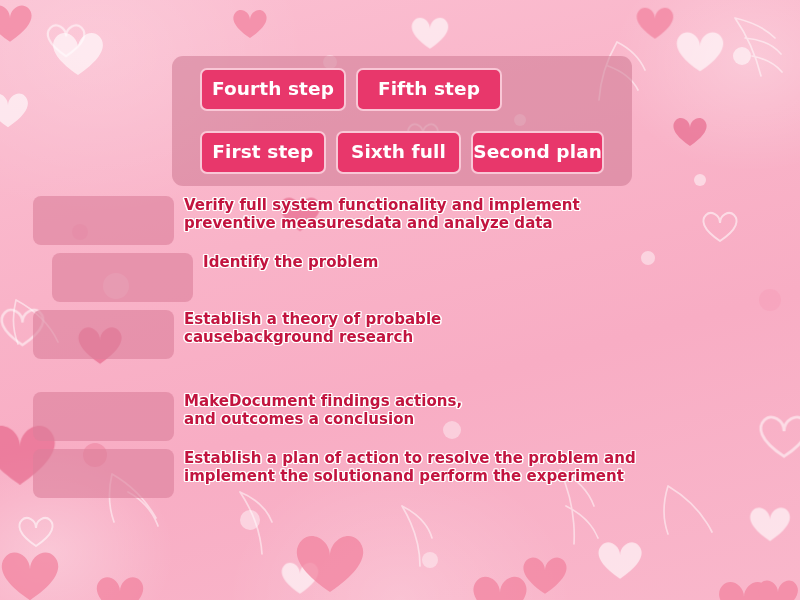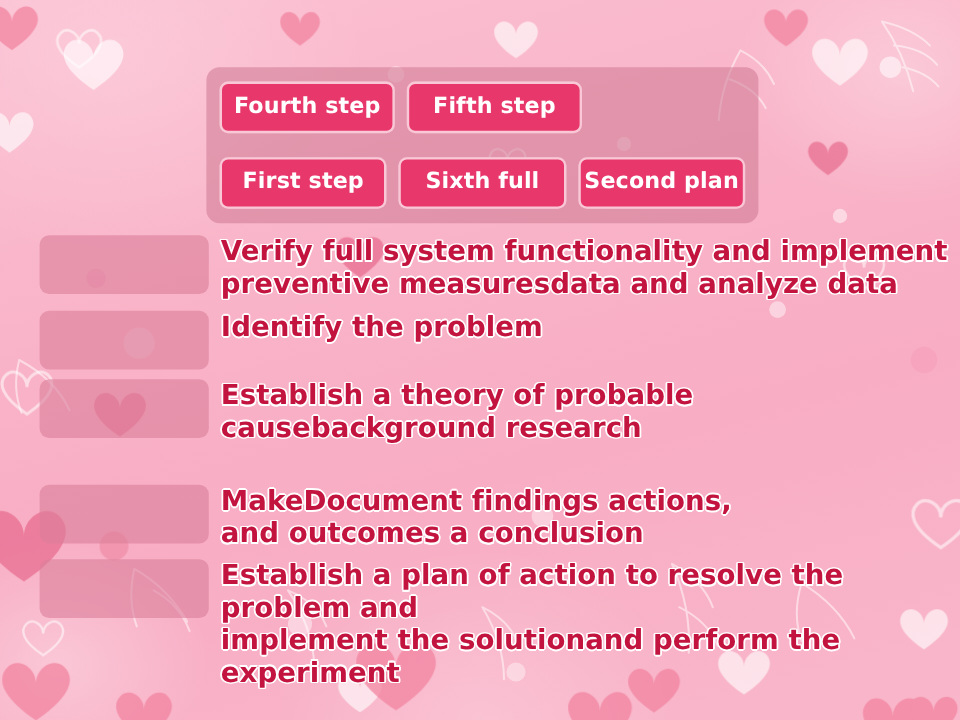--- a/index.html
+++ b/index.html
@@ -40,21 +40,21 @@
   
   #tile-tray {
     position: absolute;
     left: 172px;
     top: 56px;
     width: 460px;
     height: 130px;
     background: rgba(205,120,145,0.55);
     border-radius: 11px;
     z-index: 5;
-    padding: 12px 11px;
+    padding: 12px 28px;
     display: flex;
     flex-direction: column;
     justify-content: space-between;
   }
 
   .tile-row {
     display: flex;
     gap: 10px;
   }
 
@@ -98,36 +98,36 @@
     height: 49px;
     margin-left: 33px;
     background: rgba(219,128,155,0.62);
     border-radius: 8px;
     cursor: pointer;
   }
 
   .answer-text {
     margin-left: 10px;
     padding-top: 1px;
-    font-size: 23px;
+    font-size: 15px;
     font-weight: bold;
     color: #c2143f;
     line-height: 1.17;
     letter-spacing: 0.05px;
     text-shadow:
        1.4px 0 0 #fff, -1.4px 0 0 #fff,
        0 1.4px 0 #fff, 0 -1.4px 0 #fff,
        1px 1px 0 #fff, -1px 1px 0 #fff,
        1px -1px 0 #fff, -1px -1px 0 #fff;
       white-space: pre-line;
   }
 
   
   .answer-row.r1 { margin-bottom: 8px; }
-  .answer-row.r2 { margin-bottom: 8px; }
+  .answer-row.r2 { margin-bottom: 8px; padding-left: 19px; }
   .answer-row.r3 { margin-bottom: 0; }
   .answer-row.r4 { margin-bottom: 8px; margin-top: 33px; }
   .answer-row.r5 { margin-bottom: 8px; }
 </style>
 </head>
 <body>
 
 <div id="activity-background"></div>
 
 <svg id="background-art" viewBox="0 0 800 600" preserveAspectRatio="none" xmlns="http://www.w3.org/2000/svg">

